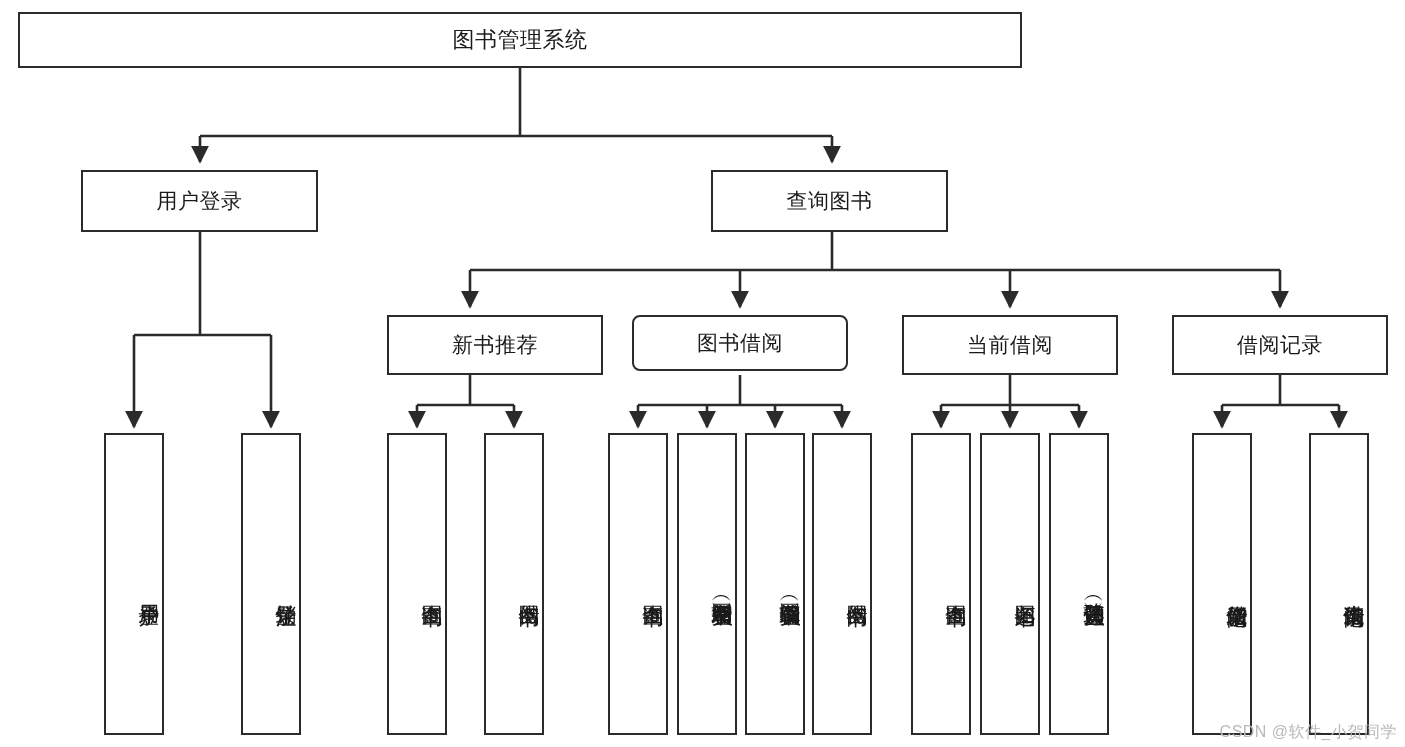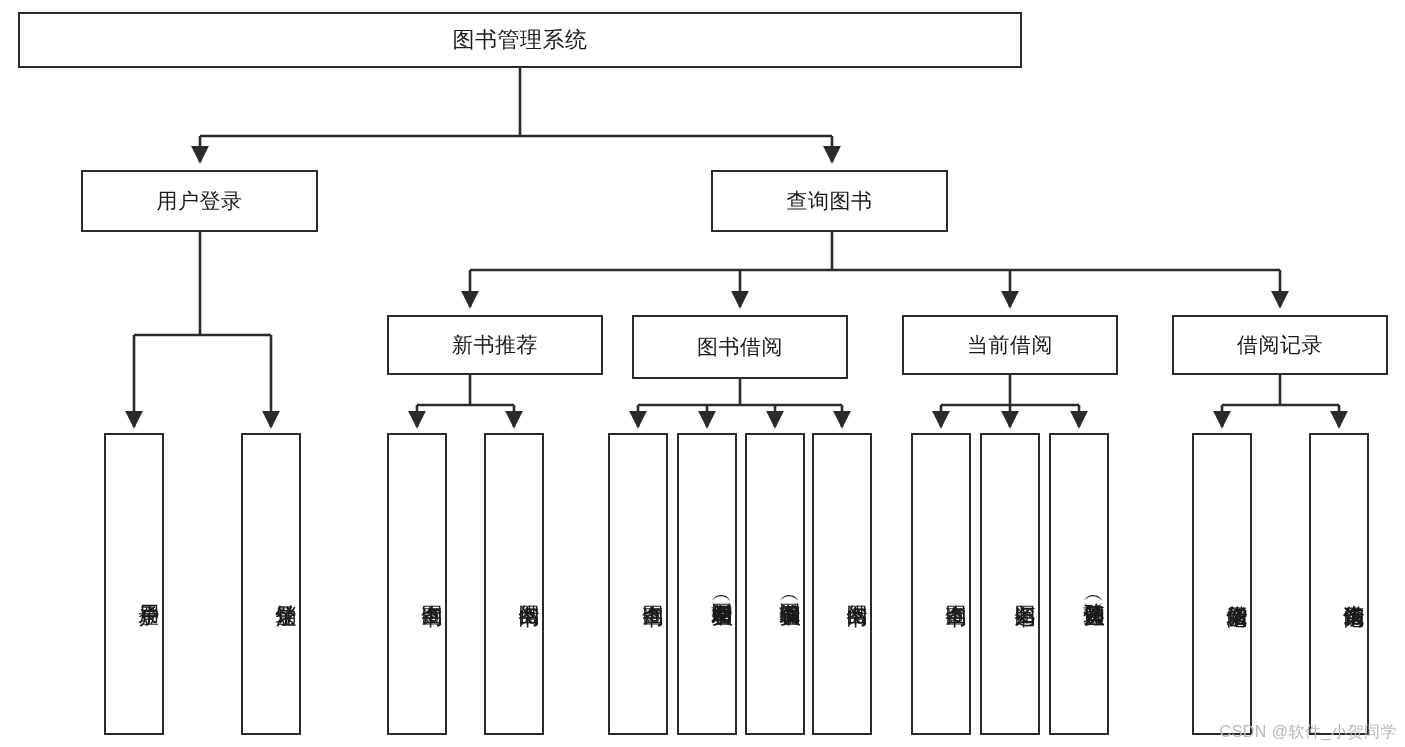--- a/index.html
+++ b/index.html
@@ -131,21 +131,21 @@
   </div>
 
   <div class="node horiz" style="left:711px; top:170px; width:237px; height:62px;">
     <span>查询图书</span>
   </div>
 
   <div class="node horiz" style="left:362px; top:315px; width:216px; height:60px;margin-left:25px;">
     <span>新书推荐</span>
   </div>
 
-  <div class="node horiz" style="left:632px; top:315px; width:216px; height:64px;">
+  <div class="node horiz" style="left:632px; top:315px; width:216px; height:56px;border-radius:8px;">
     <span>图书借阅</span>
   </div>
 
   <div class="node horiz" style="left:902px; top:315px; width:216px; height:60px;">
     <span>当前借阅</span>
   </div>
 
   <div class="node horiz" style="left:1172px; top:315px; width:216px; height:60px;align-items:center;">
     <span>借阅记录</span>
   </div>

